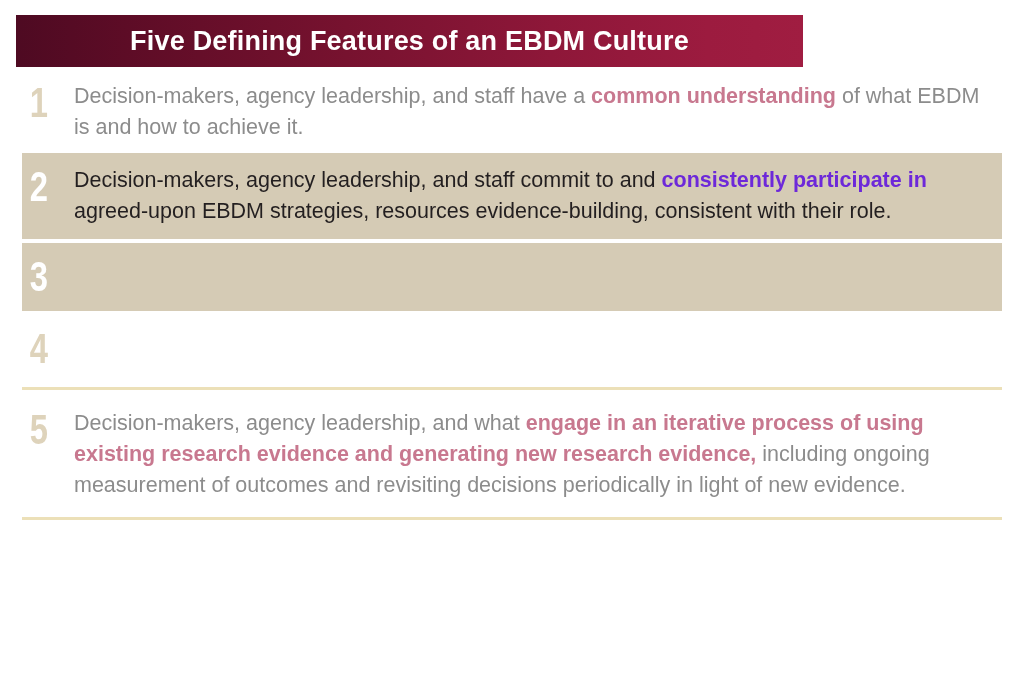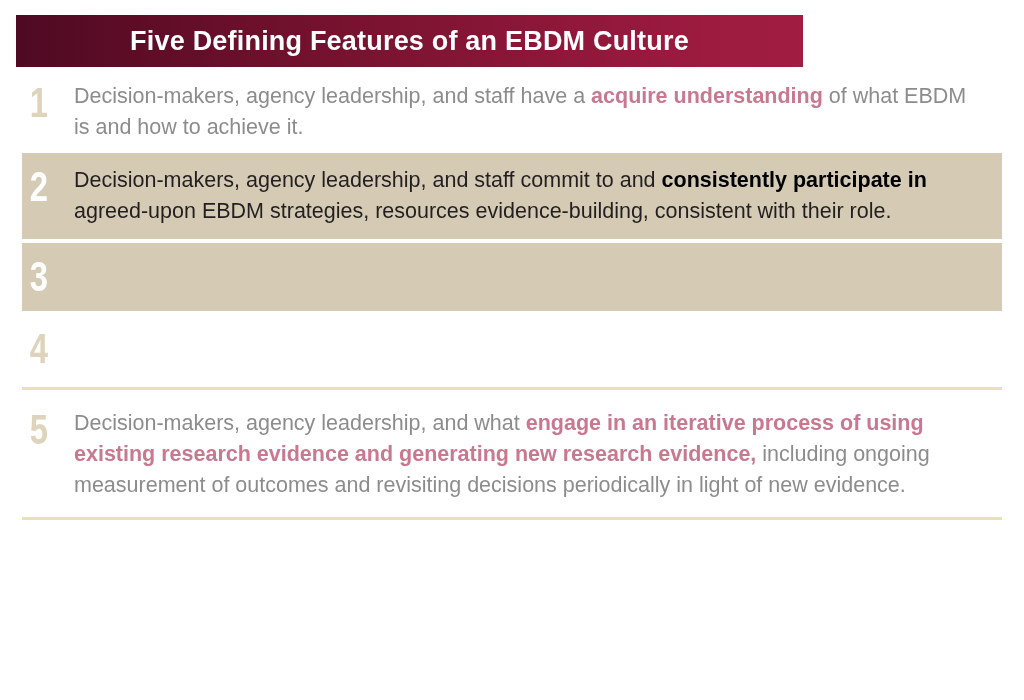--- a/index.html
+++ b/index.html
@@ -99,21 +99,21 @@
     line-height: 31px;
     padding-right: 18px;
   }
   .body-text.muted  { color: #8c8c8c; }
   .body-text.strong { color: #231f20; }
 
   .hl {
     font-weight: bold;
   }
   .hl.muted-hl  { color: #c8788f; }
-  .hl.strong-hl { color: #000000; }
+  .hl.strong-hl { color: #6d28d9; }
 
   
   .white-divider {
     position: absolute;
     left: 22px;
     width: 980px;
     height: 4px;
     background: #ffffff;
   }
 
@@ -137,21 +137,21 @@
   <div class="header-bar">
     <div class="header-title">Five Defining Features of an EBDM Culture</div>
   </div>
 
   <div class="rows">
 
     <div class="row">
       <div class="row-inner r1">
         <div class="num tan">1</div>
         <div class="body-text muted">
-          <span>Decision-makers, agency leadership, and staff have a </span><span class="hl muted-hl">acquire understanding</span><span> of what EBDM is and how to achieve it.</span>
+          <span>Decision-makers, agency leadership, and staff have a </span><span class="hl muted-hl">common understanding</span><span> of what EBDM is and how to achieve it.</span>
         </div>
       </div>
     </div>
 
     <div class="row tinted">
       <div class="row-inner">
         <div class="num white">2</div>
         <div class="body-text strong">
           <span>Decision-makers, agency leadership, and staff commit to and </span><span class="hl strong-hl">consistently participate in</span><span> agreed-upon EBDM strategies, resources evidence-building, consistent with their role.</span>
         </div>

